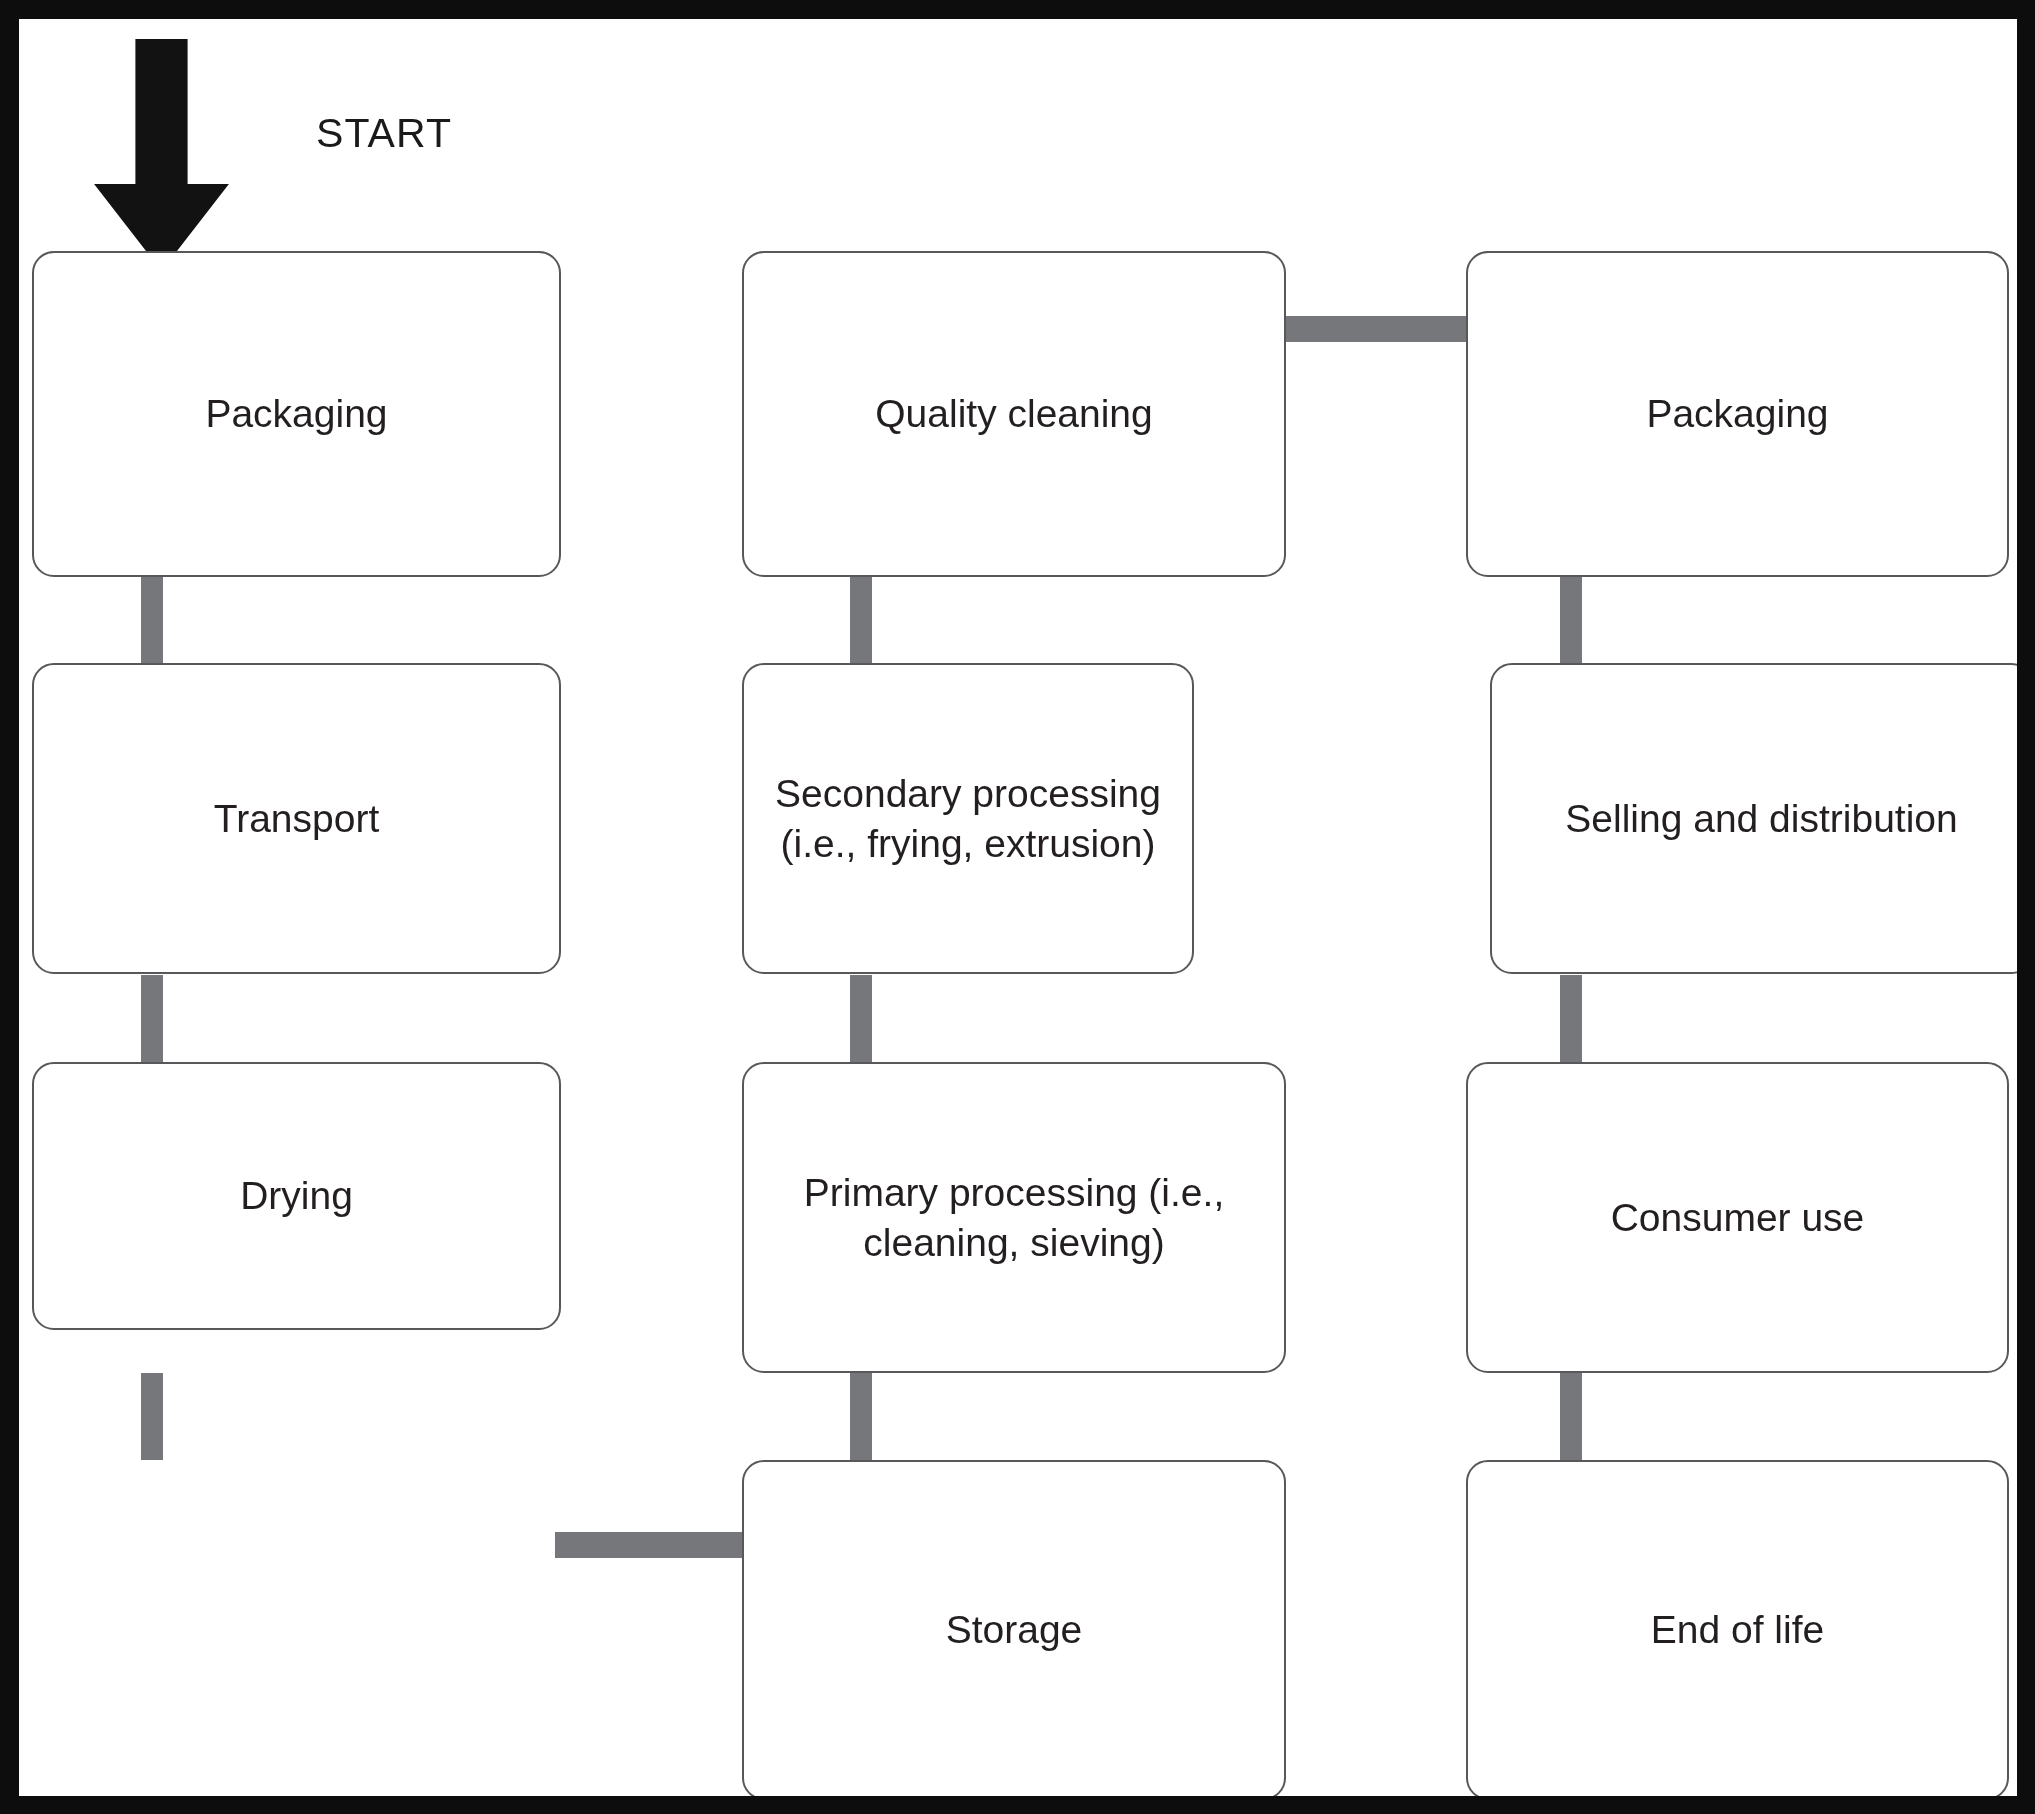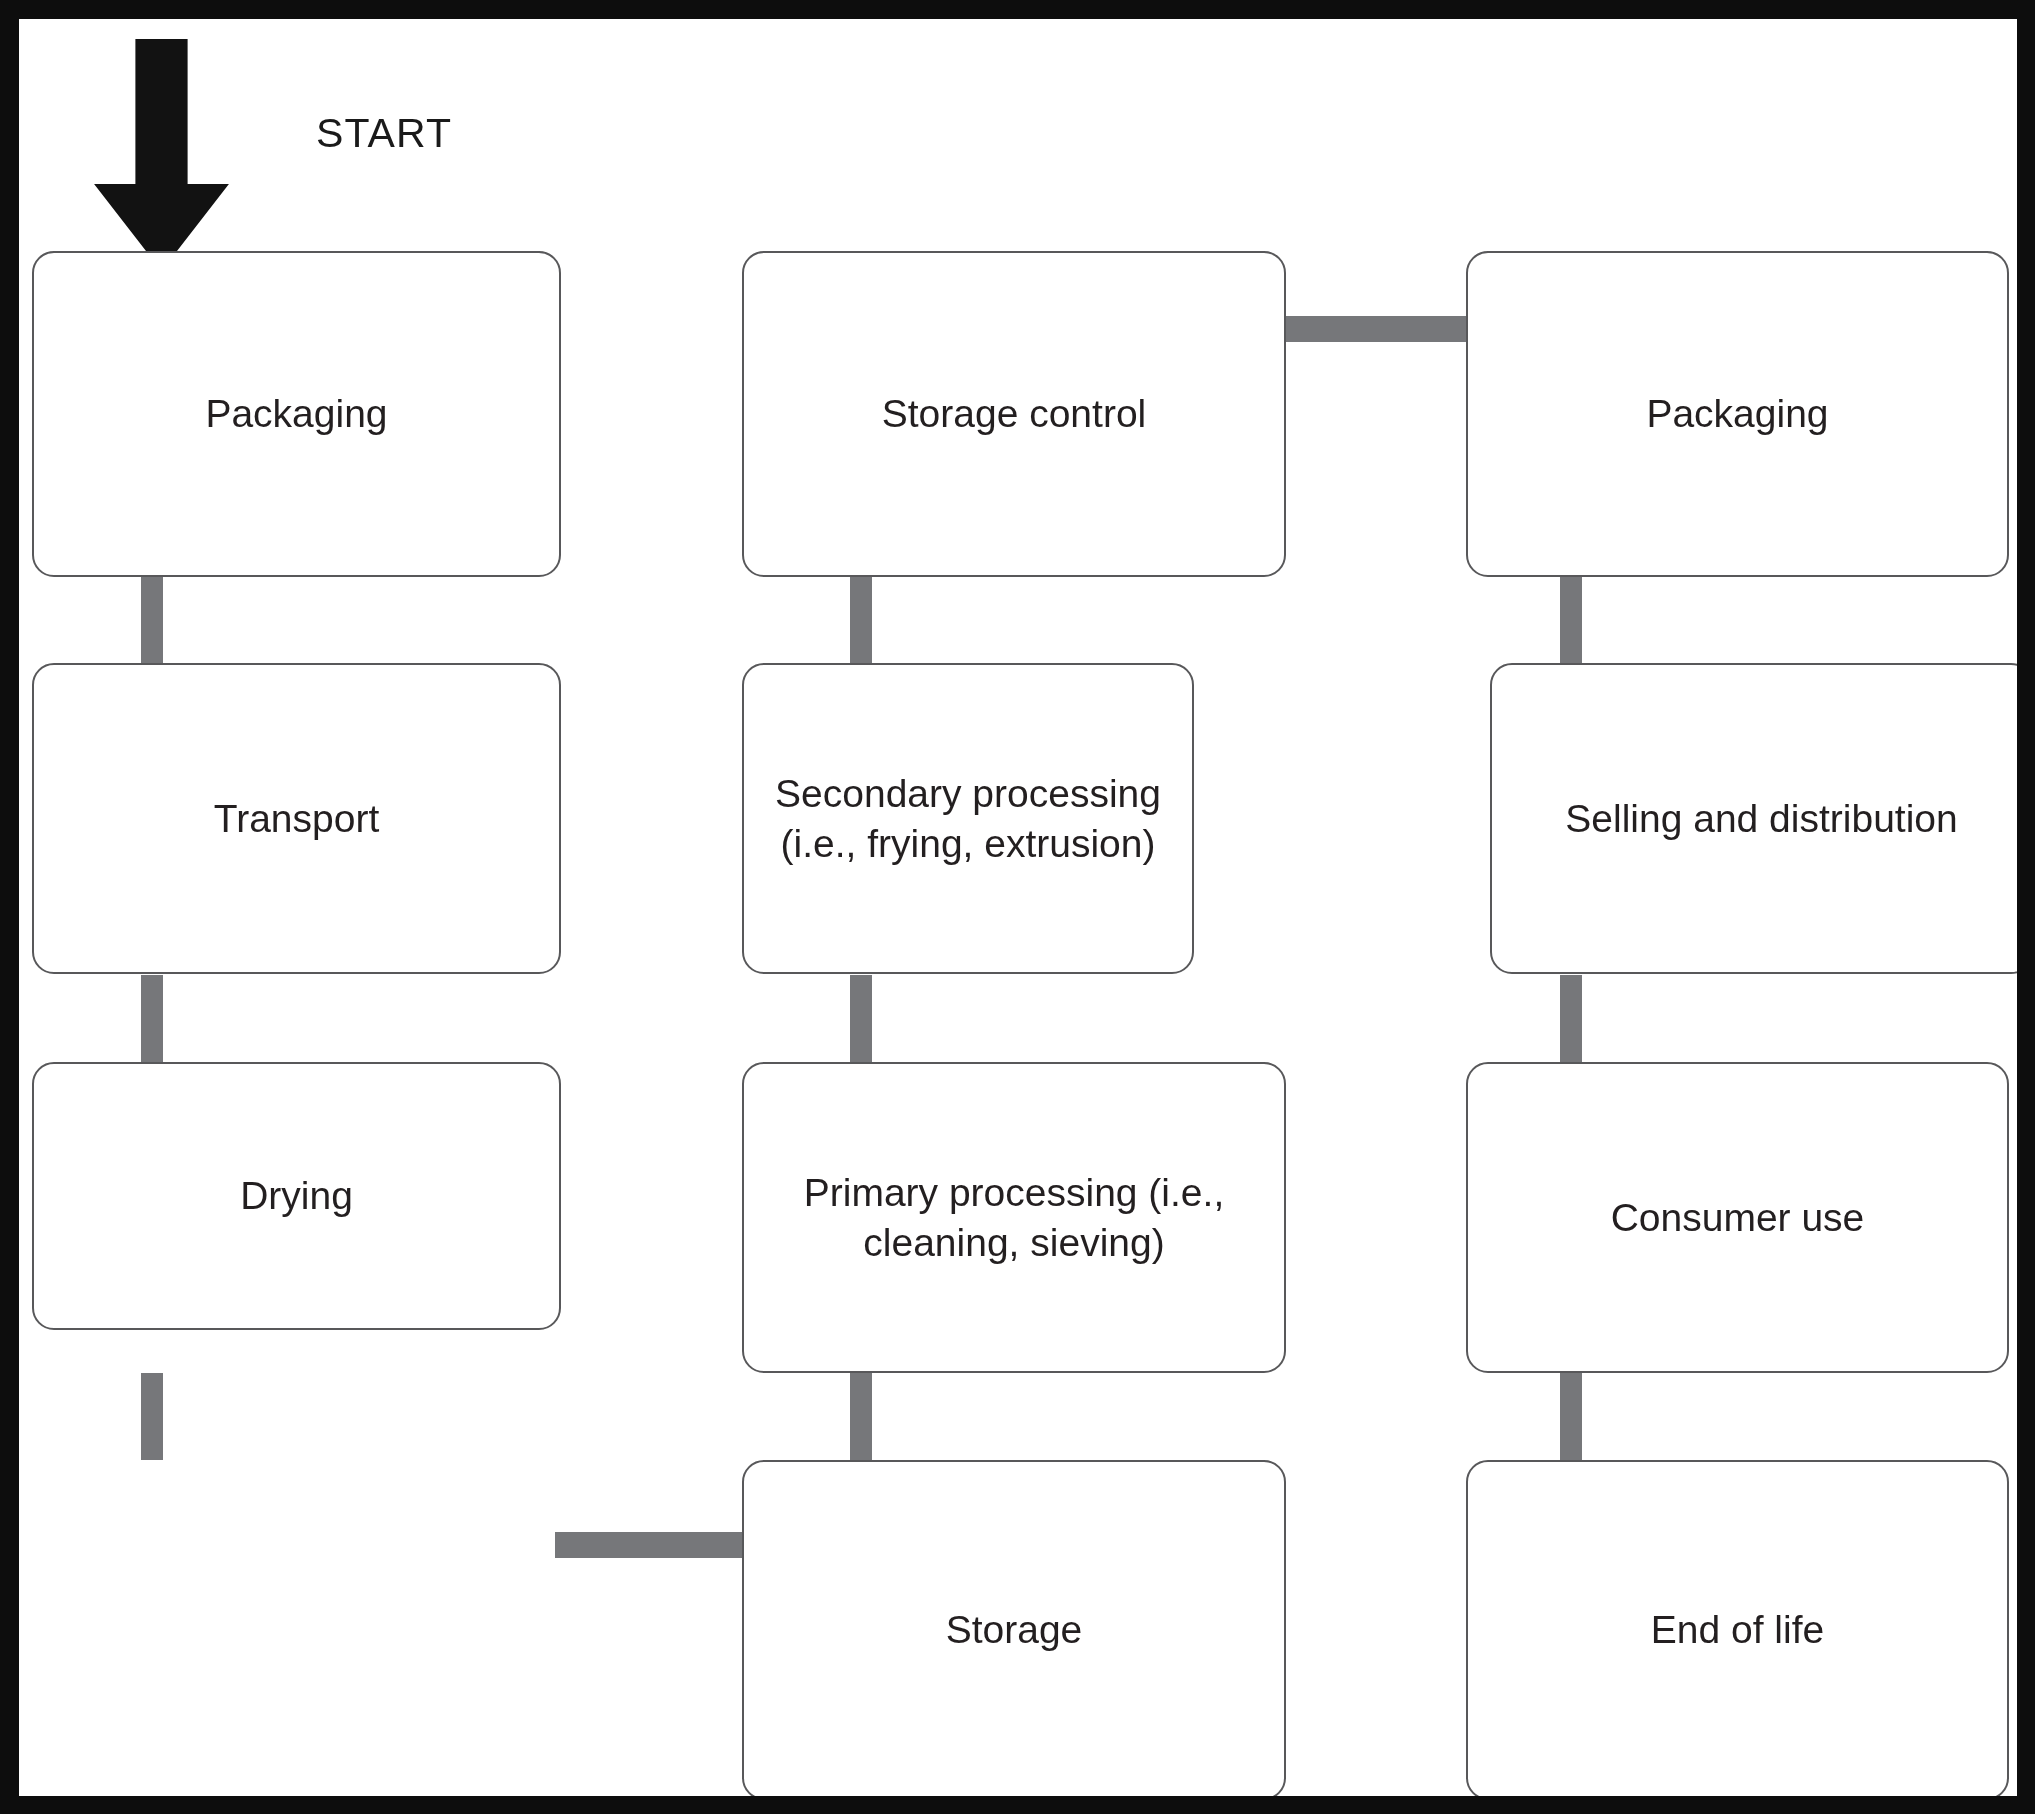--- a/index.html
+++ b/index.html
@@ -129,21 +129,21 @@
     <div class="node" style="left:13px; top:644px; width:529px; height:311px;">
       <span class="node-label">Transport</span>
     </div>
 
     <div class="node" style="left:13px; top:1043px; width:529px; height:268px;">
       <span class="node-label">Drying</span>
     </div>
 
 
     <div class="node" style="left:723px; top:232px; width:544px; height:326px;">
-      <span class="node-label">Storage control</span>
+      <span class="node-label">Quality cleaning</span>
     </div>
 
     <div class="node" style="left:723px; top:644px; width:452px; height:311px;">
       <span class="node-label">Secondary processing (i.e., frying, extrusion)</span>
     </div>
 
     <div class="node" style="left:723px; top:1043px; width:544px; height:311px;">
       <span class="node-label">Primary processing (i.e., cleaning, sieving)</span>
     </div>
 

